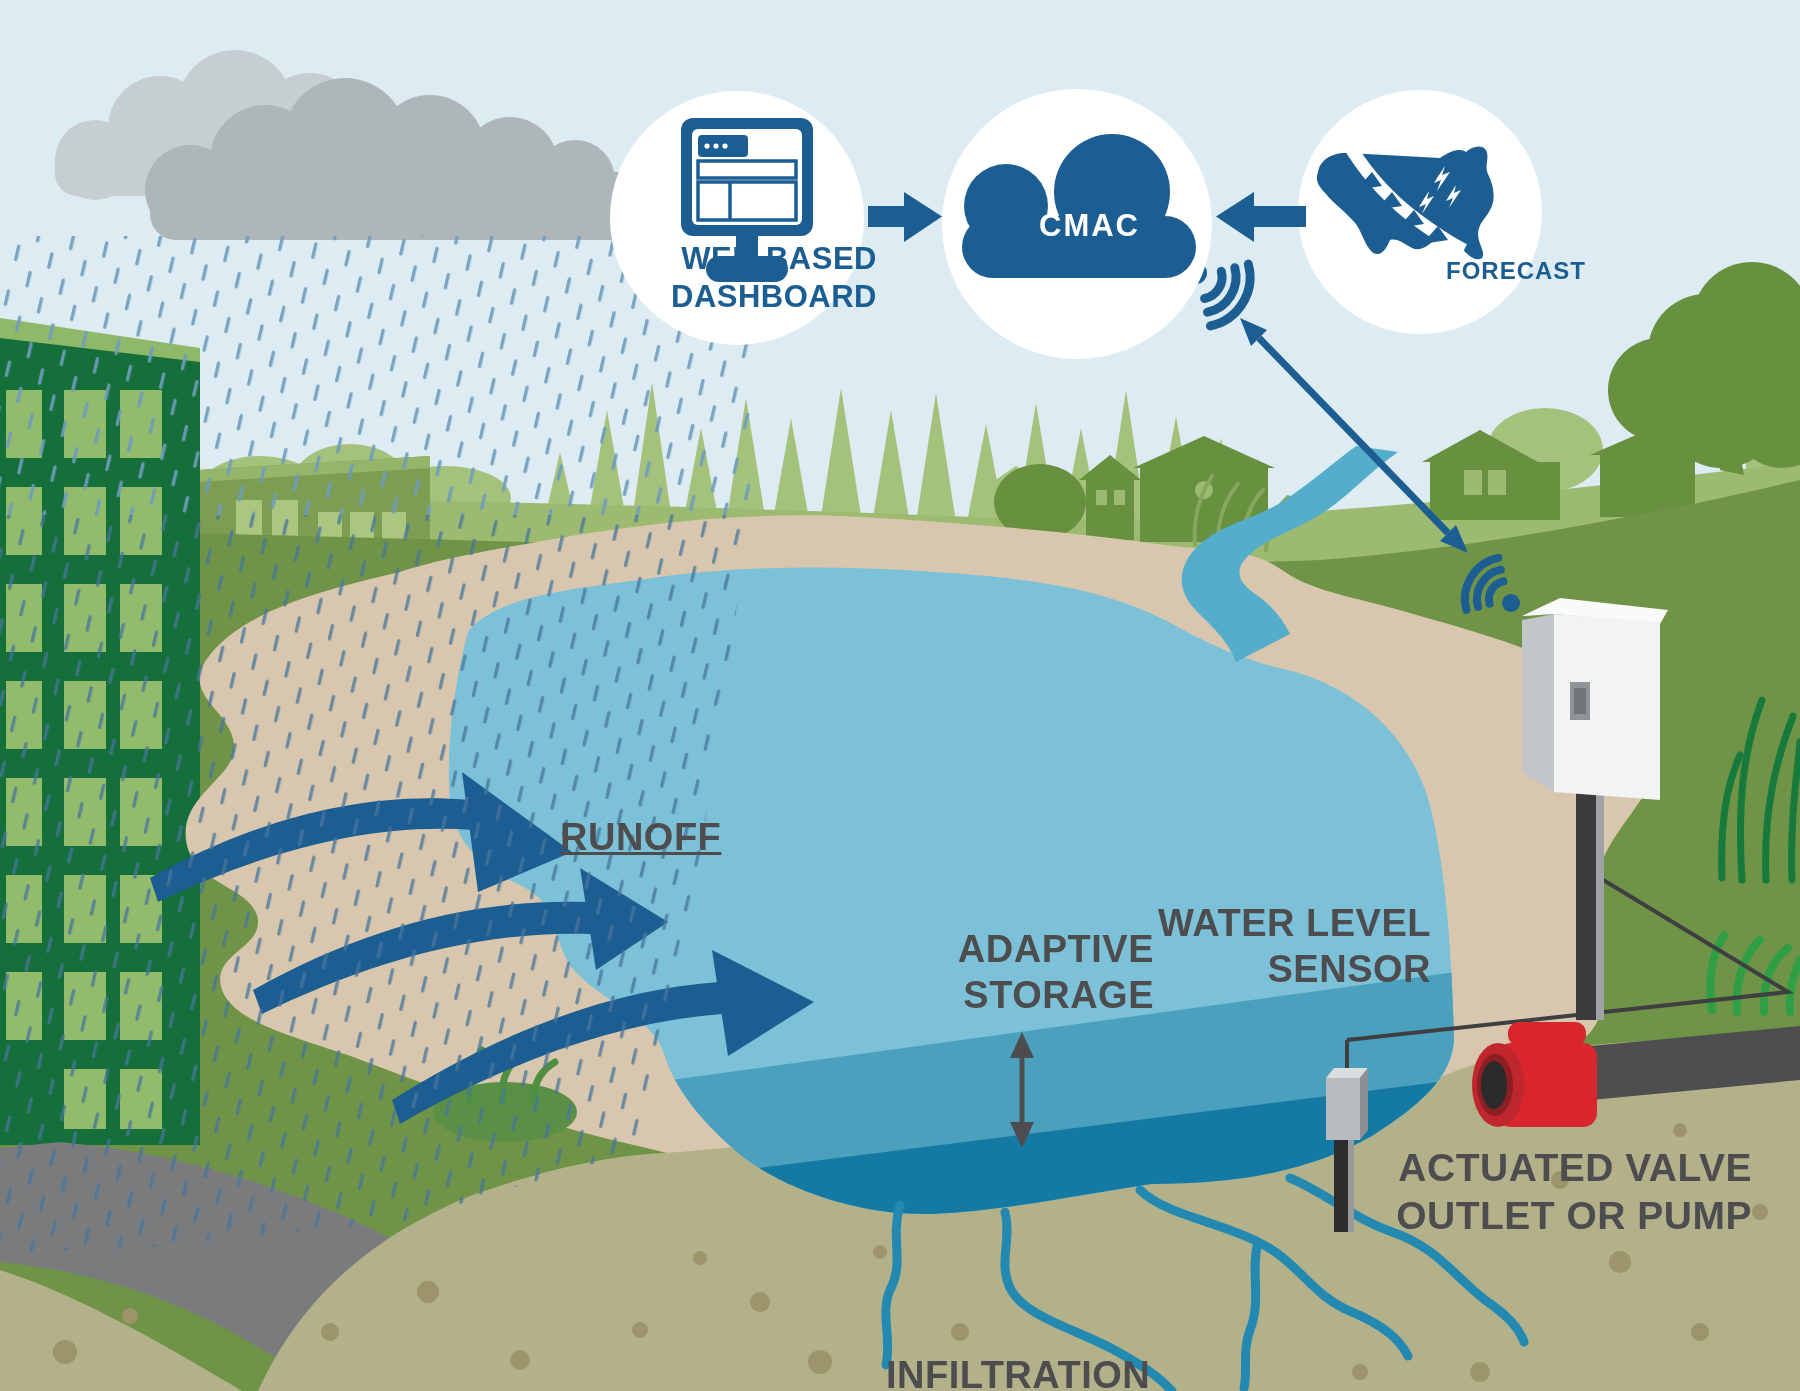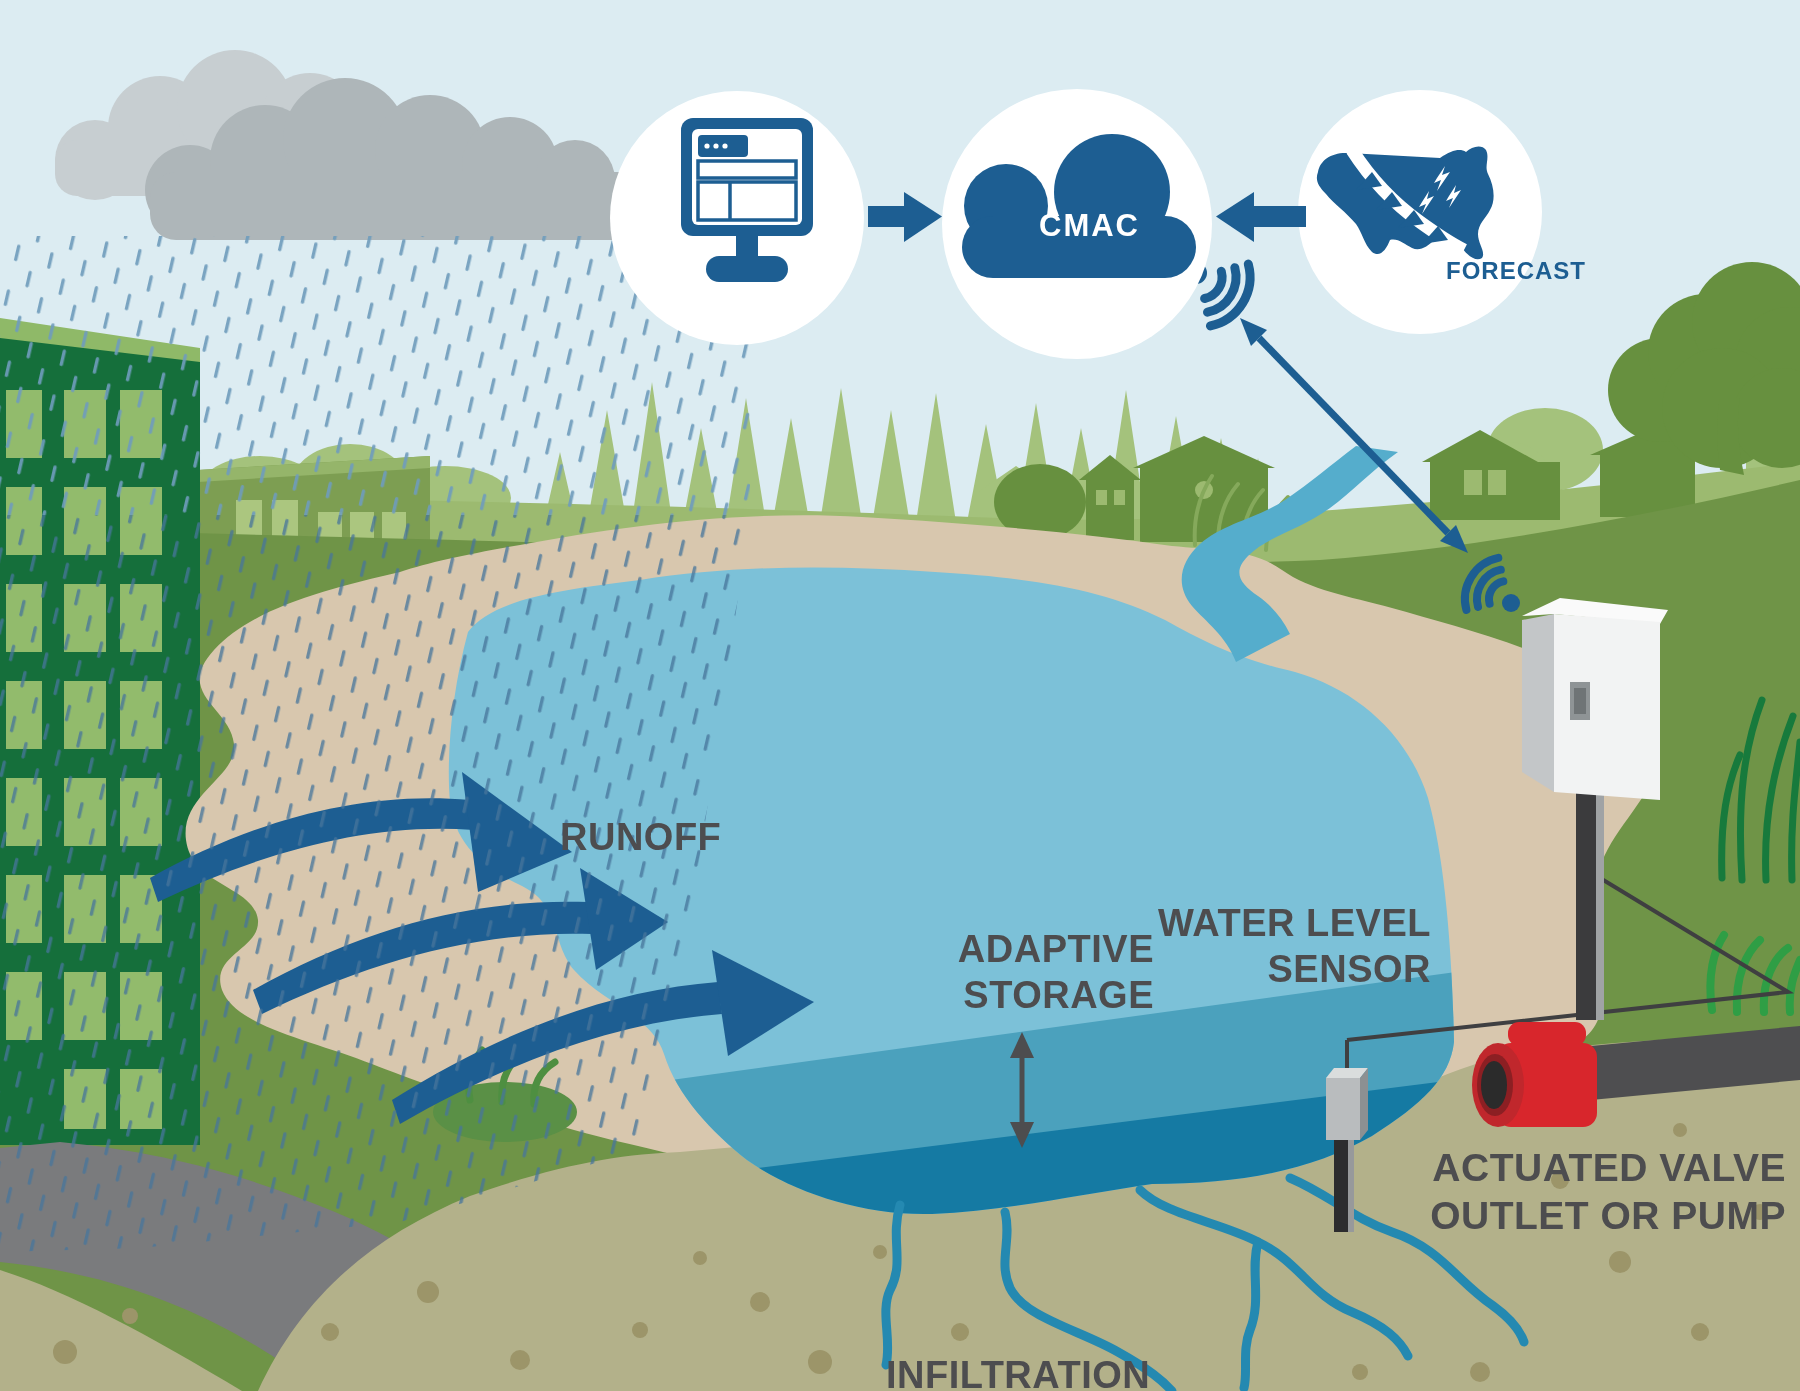--- a/index.html
+++ b/index.html
@@ -370,28 +370,29 @@
   <g fill="#1d5e92">
     <rect x="868" y="206" width="38" height="21"></rect>
     <path d="M904,192 L942,216.5 L904,242 Z"></path>
   </g>
   <g fill="#1d5e92">
     <rect x="1252" y="206" width="54" height="21"></rect>
     <path d="M1216,216.5 L1254,192 L1254,242 Z"></path>
   </g>
 </svg>
 
+  <div class="lbl blue" style="left:597px;top:240px;width:280px;font-size:31px;">WEB-BASED DASHBOARD</div>
 
   <div class="lbl white" style="left:1020px;top:207px;width:120px;font-size:31px;letter-spacing:2px;">CMAC</div>
 
   <div class="lbl blue" style="left:1346px;top:256px;width:240px;font-size:24px;letter-spacing:1px;">FORECAST</div>
 
-  <div class="lbl nowrap" style="left:560px;top:814px;font-size:38px;">RUNOFF</div>
+  <div class="lbl nowrap" style="left:560px;top:814px;font-size:38px;text-decoration:underline;">RUNOFF</div>
 
   <div class="lbl" style="left:894px;top:926px;width:260px;font-size:38px;">ADAPTIVE STORAGE</div>
 
   <div class="lbl" style="left:1111px;top:888px;width:320px;font-size:38px;margin-top:12px;">WATER LEVEL SENSOR</div>
 
 
   <div class="lbl nowrap" style="left:886px;top:1352px;font-size:38px;">INFILTRATION</div>
 
-  <div class="lbl" style="left:1416px;top:1144px;width:370px;font-size:39px;">ACTUATED VALVE OUTLET OR PUMP</div>
+  <div class="lbl" style="left:1382px;top:1144px;width:370px;font-size:39px;">ACTUATED VALVE OUTLET OR PUMP</div>
 </div>
 
 </body></html>

